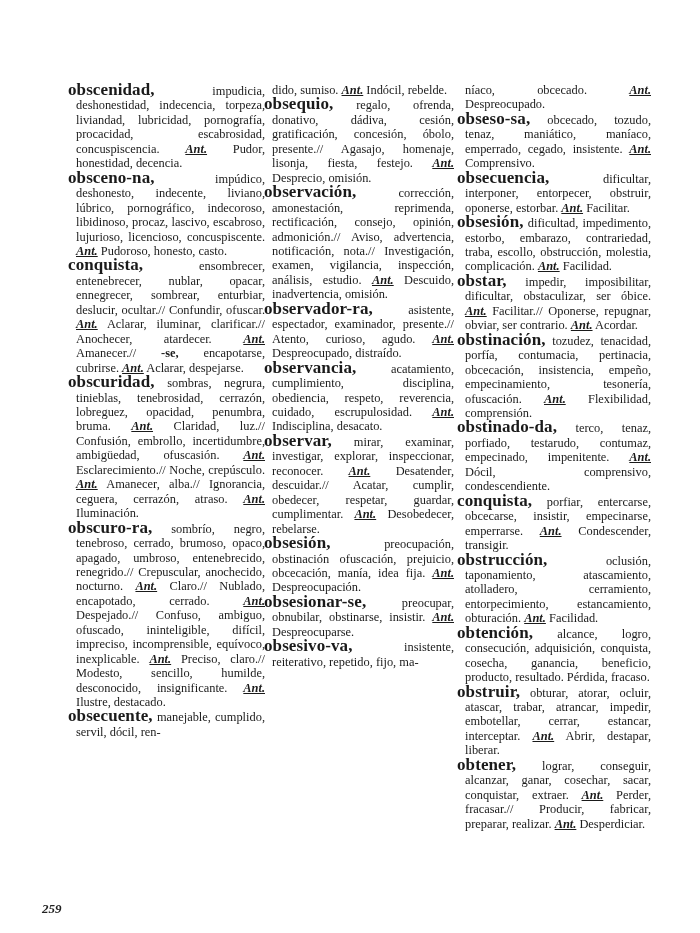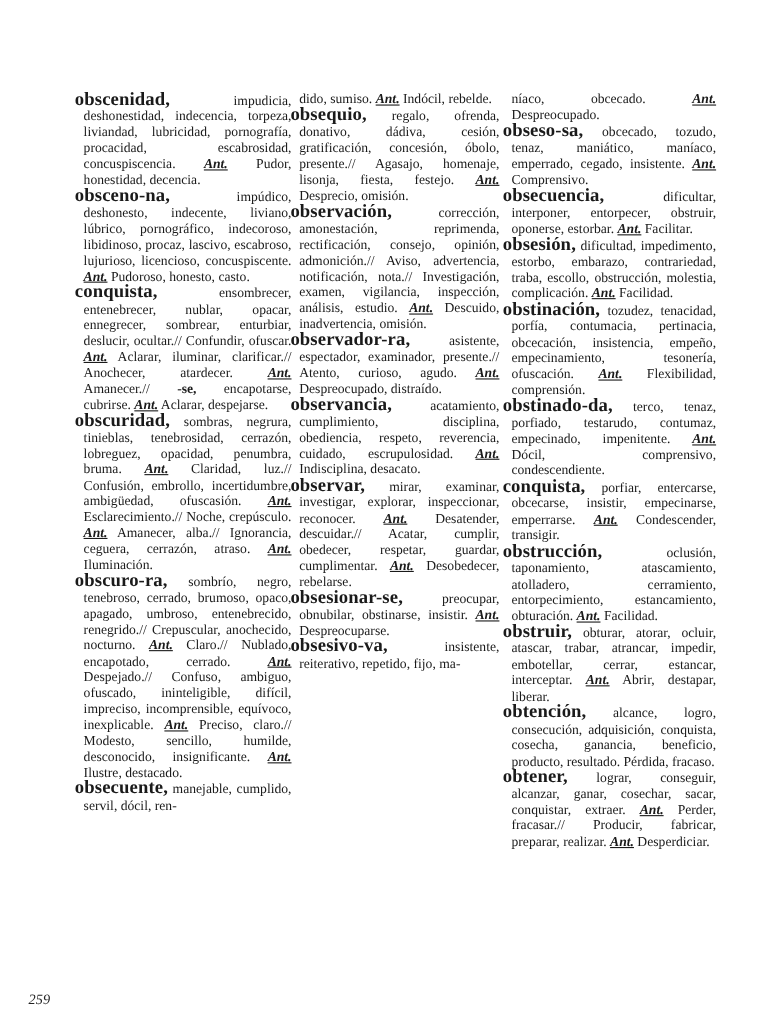--- a/index.html
+++ b/index.html
@@ -7,51 +7,53 @@
          font-family:"Liberation Serif","DejaVu Serif",serif; color:#1a1a1a; }
   .page { position:absolute; left:0; top:0; width:700px; height:933px; }
   .col { position:absolute; top:83px; font-size:12.4px; line-height:14.45px; }
   .col1 { left:68px; width:197px; }
   .col2 { left:264px; width:190px; }
   .col3 { left:457px; width:194px; }
   .entry { text-align:justify; text-indent:0; padding-left:8px; text-indent:-8px; hyphens:manual; }
   .entry.cont { padding-left:8px; text-indent:0; }
   .hw { font-weight:bold; font-size:17px; letter-spacing:0.1px; }
   .ant { font-weight:bold; font-style:italic;text-decoration:underline; }
-  .pagenum { position:absolute; left:26px; top:901px; font-style:italic; font-size:13px; color:#222; }
+  .pagenum { position:absolute; left:42px; top:901px; font-style:italic; font-size:13px; color:#222;font-weight:bold; }
 </style>
 </head>
 <body>
 
 <div class="page">
   <div class="col col1">
       <div class="entry"><span class="hw">obscenidad,</span> impudicia, deshonestidad, indecencia, torpeza, liviandad, lubricidad, pornografía, procacidad, escabrosidad, concuspiscencia. <span class="ant">Ant.</span> Pudor, honestidad, decencia.</div>
       <div class="entry"><span class="hw">obsceno-na,</span> impúdico, deshonesto, indecente, liviano, lúbrico, pornográfico, indecoroso, libidinoso, procaz, lascivo, escabroso, lujurioso, licencioso, concuspiscente. <span class="ant">Ant.</span> Pudoroso, honesto, casto.</div>
       <div class="entry"><span class="hw">conquista,</span> ensombrecer, entenebrecer, nublar, opacar, ennegrecer, sombrear, enturbiar, deslucir, ocultar.// Confundir, ofuscar. <span class="ant">Ant.</span> Aclarar, iluminar, clarificar.// Anochecer, atardecer. <span class="ant">Ant.</span> Amanecer.// <b>-se,</b> encapotarse, cubrirse. <span class="ant">Ant.</span> Aclarar, despejarse.</div>
       <div class="entry"><span class="hw">obscuridad,</span> sombras, negrura, tinieblas, tenebrosidad, cerrazón, lobreguez, opacidad, penumbra, bruma. <span class="ant">Ant.</span> Claridad, luz.// Confusión, embrollo, incertidumbre, ambigüedad, ofuscasión. <span class="ant">Ant.</span> Esclarecimiento.// Noche, crepúsculo. <span class="ant">Ant.</span> Amanecer, alba.// Ignorancia, ceguera, cerrazón, atraso. <span class="ant">Ant.</span> Iluminación.</div>
       <div class="entry"><span class="hw">obscuro-ra,</span> sombrío, negro, tenebroso, cerrado, brumoso, opaco, apagado, umbroso, entenebrecido, renegrido.// Crepuscular, anochecido, nocturno. <span class="ant">Ant.</span> Claro.// Nublado, encapotado, cerrado. <span class="ant">Ant.</span> Despejado.// Confuso, ambiguo, ofuscado, ininteligible, difícil, impreciso, incomprensible, equívoco, inexplicable. <span class="ant">Ant.</span> Preciso, claro.// Modesto, sencillo, humilde, desconocido, insignificante. <span class="ant">Ant.</span> Ilustre, destacado.</div>
       <div class="entry"><span class="hw">obsecuente,</span> manejable, cumplido, servil, dócil, ren-</div>
     </div>
   <div class="col col2">
       <div class="entry cont">dido, sumiso. <span class="ant">Ant.</span> Indócil, rebelde.</div>
       <div class="entry"><span class="hw">obsequio,</span> regalo, ofrenda, donativo, dádiva, cesión, gratificación, concesión, óbolo, presente.// Agasajo, homenaje, lisonja, fiesta, festejo. <span class="ant">Ant.</span> Desprecio, omisión.</div>
       <div class="entry"><span class="hw">observación,</span> corrección, amonestación, reprimenda, rectificación, consejo, opinión, admonición.// Aviso, advertencia, notificación, nota.// Investigación, examen, vigilancia, inspección, análisis, estudio. <span class="ant">Ant.</span> Descuido, inadvertencia, omisión.</div>
       <div class="entry"><span class="hw">observador-ra,</span> asistente, espectador, examinador, presente.// Atento, curioso, agudo. <span class="ant">Ant.</span> Despreocupado, distraído.</div>
       <div class="entry"><span class="hw">observancia,</span> acatamiento, cumplimiento, disciplina, obediencia, respeto, reverencia, cuidado, escrupulosidad. <span class="ant">Ant.</span> Indisciplina, desacato.</div>
       <div class="entry"><span class="hw">observar,</span> mirar, examinar, investigar, explorar, inspeccionar, reconocer. <span class="ant">Ant.</span> Desatender, descuidar.// Acatar, cumplir, obedecer, respetar, guardar, cumplimentar. <span class="ant">Ant.</span> Desobedecer, rebelarse.</div>
+      <div class="entry"><span class="hw">obsesión,</span> preocupación, obstinación ofuscación, prejuicio, obcecación, manía, idea fija. <span class="ant">Ant.</span> Despreocupación.</div>
       <div class="entry"><span class="hw">obsesionar-se,</span> preocupar, obnubilar, obstinarse, insistir. <span class="ant">Ant.</span> Despreocuparse.</div>
       <div class="entry"><span class="hw">obsesivo-va,</span> insistente, reiterativo, repetido, fijo, ma-</div>
     </div>
   <div class="col col3">
       <div class="entry cont">níaco, obcecado. <span class="ant">Ant.</span> Despreocupado.</div>
       <div class="entry"><span class="hw">obseso-sa,</span> obcecado, tozudo, tenaz, maniático, maníaco, emperrado, cegado, insistente. <span class="ant">Ant.</span> Comprensivo.</div>
       <div class="entry"><span class="hw">obsecuencia,</span> dificultar, interponer, entorpecer, obstruir, oponerse, estorbar. <span class="ant">Ant.</span> Facilitar.</div>
       <div class="entry"><span class="hw">obsesión,</span> dificultad, impedimento, estorbo, embarazo, contrariedad, traba, escollo, obstrucción, molestia, complicación. <span class="ant">Ant.</span> Facilidad.</div>
+      <div class="entry"><span class="hw">obstar,</span> impedir, imposibilitar, dificultar, obstaculizar, ser óbice. <span class="ant">Ant.</span> Facilitar.// Oponerse, repugnar, obviar, ser contrario. <span class="ant">Ant.</span> Acordar.</div>
       <div class="entry"><span class="hw">obstinación,</span> tozudez, tenacidad, porfía, contumacia, pertinacia, obcecación, insistencia, empeño, empecinamiento, tesonería, ofuscación. <span class="ant">Ant.</span> Flexibilidad, comprensión.</div>
       <div class="entry"><span class="hw">obstinado-da,</span> terco, tenaz, porfiado, testarudo, contumaz, empecinado, impenitente. <span class="ant">Ant.</span> Dócil, comprensivo, condescendiente.</div>
       <div class="entry"><span class="hw">conquista,</span> porfiar, entercarse, obcecarse, insistir, empecinarse, emperrarse. <span class="ant">Ant.</span> Condescender, transigir.</div>
       <div class="entry"><span class="hw">obstrucción,</span> oclusión, taponamiento, atascamiento, atolladero, cerramiento, entorpecimiento, estancamiento, obturación. <span class="ant">Ant.</span> Facilidad.</div>
+      <div class="entry"><span class="hw">obtención,</span> alcance, logro, consecución, adquisición, conquista, cosecha, ganancia, beneficio, producto, resultado. Pérdida, fracaso.</div>
       <div class="entry"><span class="hw">obstruir,</span> obturar, atorar, ocluir, atascar, trabar, atrancar, impedir, embotellar, cerrar, estancar, interceptar. <span class="ant">Ant.</span> Abrir, destapar, liberar.</div>
-      <div class="entry"><span class="hw">obtención,</span> alcance, logro, consecución, adquisición, conquista, cosecha, ganancia, beneficio, producto, resultado. Pérdida, fracaso.</div>
       <div class="entry"><span class="hw">obtener,</span> lograr, conseguir, alcanzar, ganar, cosechar, sacar, conquistar, extraer. <span class="ant">Ant.</span> Perder, fracasar.// Producir, fabricar, preparar, realizar. <span class="ant">Ant.</span> Desperdiciar.</div>
     </div>
   <div class="pagenum">259</div>
 </div>
 
 </body></html>

